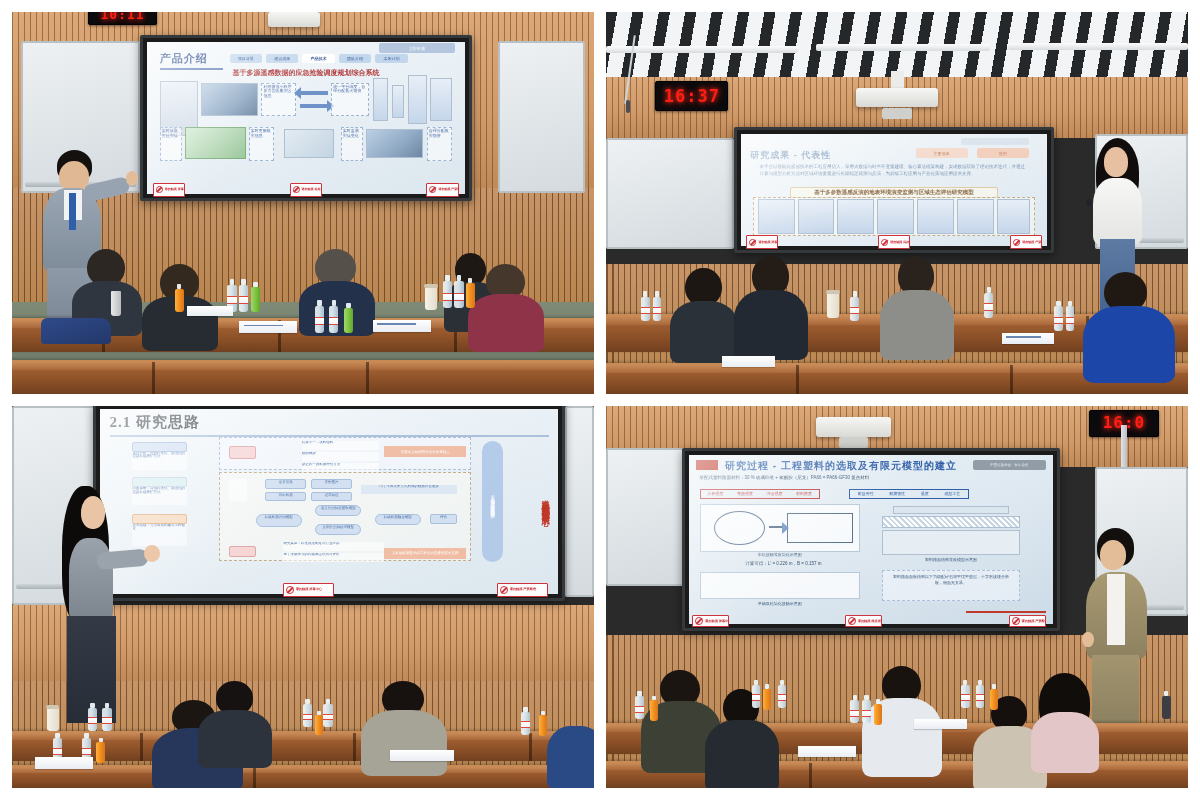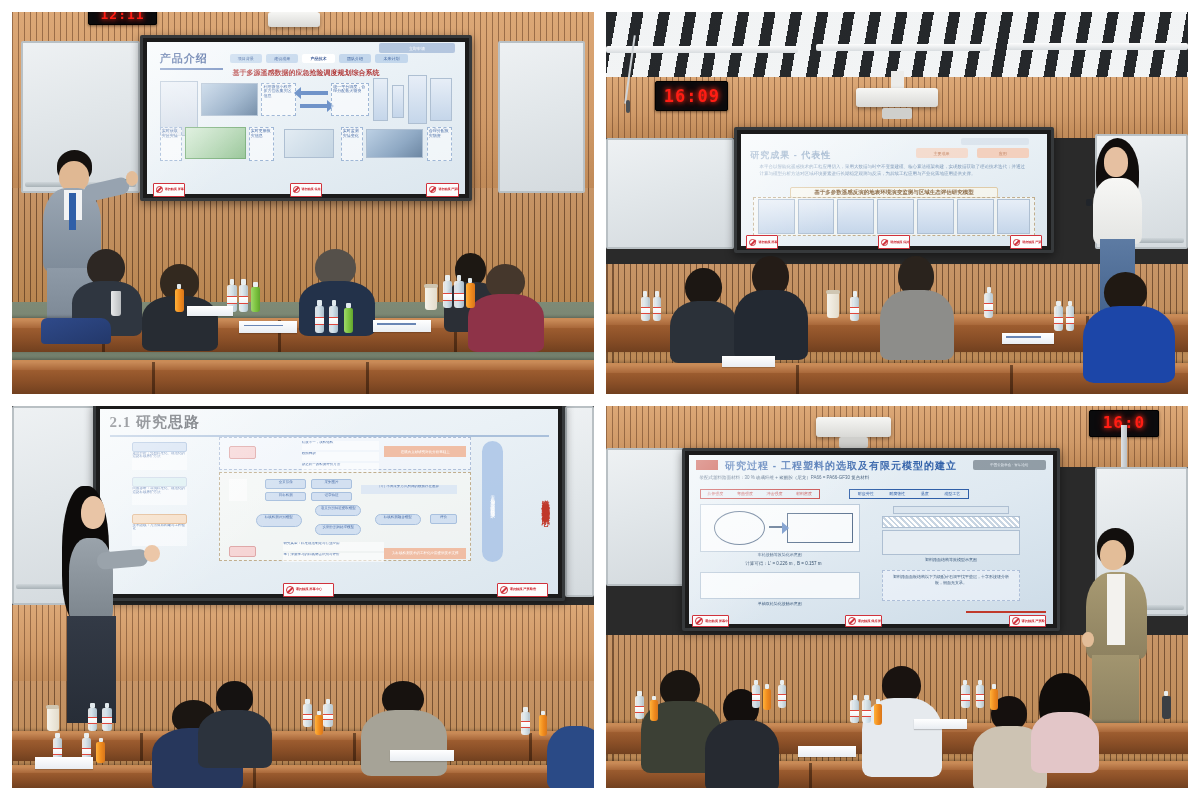--- a/index.html
+++ b/index.html
@@ -328,21 +328,21 @@
 
 <div id="collage">
 
   <div class="panel">
 
     <div class="wall-wood top-lit" style="top:0; height:46%;"></div>
     <div class="wall-wood dim" style="top:46%; height:32%;"></div>
     <div class="floor" style="height:24%;"></div>
 
     <div class="led-clock" style="left:13%; top:-2%; width:12%; height:5.5%;">
-      <span style="font-size:13px;">12:11</span>
+      <span style="font-size:13px;">10:11</span>
     </div>
 
     <div class="projector" style="left:44%; top:0; width:9%; height:4%;"></div>
 
     <div class="whiteboard" style="left:1.5%; top:7.5%; width:20.5%; height:40%;">
       <div class="tray"></div>
       <div class="marker" style="right:8%; bottom:9px;"></div>
     </div>
 
     <div class="whiteboard" style="right:1.5%; top:7.5%; width:15%; height:40%;"></div>
@@ -504,21 +504,21 @@
     </div>
 
     <div class="wall-wood top-lit" style="top:17%; height:16%;"></div>
     <div class="wall-wood" style="top:33%; height:33%;"></div>
     <div class="wall-wood dim" style="top:66%; height:34%;"></div>
 
     <div class="mic-boom" style="left:4%; top:6%; width:2px; height:18%; transform:rotate(8deg);"></div>
     <div style="position:absolute; left:3.4%; top:23%; width:4px; height:13px; background:#4a4f54; border-radius:2px;"></div>
 
     <div class="led-clock" style="left:8.5%; top:18%; width:12.5%; height:8%;">
-      <span style="font-size:17px;">16:09</span>
+      <span style="font-size:17px;">16:37</span>
     </div>
 
     <div class="projector-mount" style="left:49%; top:15.5%; width:2.2%; height:5%;"></div>
     <div class="projector" style="left:43%; top:20%; width:14%; height:5%;"></div>
     <div class="projector-lens" style="left:47.5%; top:25%; width:5%; height:3%;"></div>
 
     <div class="whiteboard" style="left:0%; top:33%; width:22%; height:29%;"></div>
     <div class="whiteboard" style="right:0%; top:32%; width:16%; height:30%;">
       <div class="tray"></div>
     </div>

